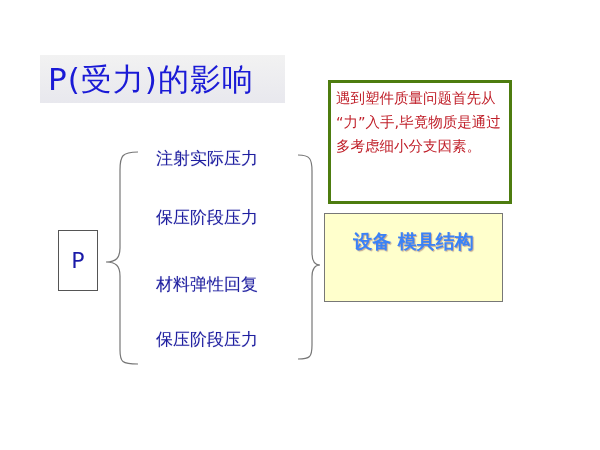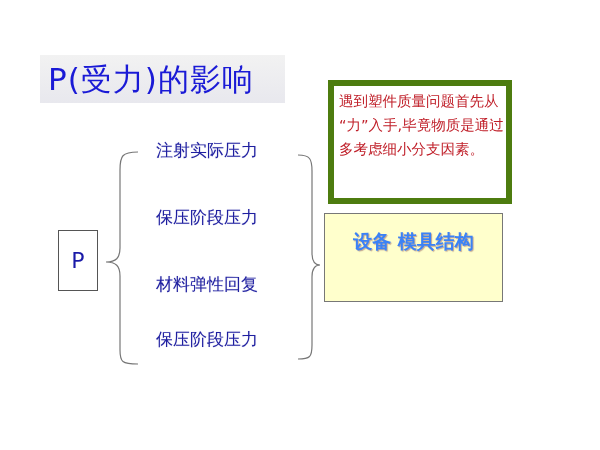--- a/index.html
+++ b/index.html
@@ -22,21 +22,21 @@
       display: flex; align-items: center; justify-content: center;
       font-size: 22px; color: #1a1aa8;
     }
     .item {
       position: absolute; left: 156px; font-size: 17px; color: #1f1fa0; white-space: nowrap;
       text-shadow: 0 0 1px rgba(31,31,160,0.25);
     }
     svg.brace { position: absolute; overflow: visible; }
     .red-box {
       position: absolute; left: 328px; top: 80px; width: 184px; height: 124px;
-      border: 6px solid #4d7c0f; background: #fff;
+      border: 3px solid #4d7c0f; background: #fff;
       color: #c0202a; font-size: 14.5px; line-height: 24px;
       padding: 3px 2px 0 5px; box-sizing: border-box; white-space: nowrap; overflow: hidden;
     }
     .red-box div { height: 24px; }
     .yellow-box {
       position: absolute; left: 324px; top: 213px; width: 179px; height: 89px;
       border: 1px solid #777; background: #ffffcc;
       color: #3b82f6; font-weight: bold; font-size: 19px; text-align: center;
       box-sizing: border-box; padding-top: 10px; line-height: 34px;
       text-shadow: 1px 1px 1px rgba(80,0,40,0.35);
@@ -49,21 +49,21 @@
 <div class="title">P(受力)的影响</div>
 
 <div class="p-box">
   <span>P</span>
 </div>
 
 <svg class="brace" style="left:100px;top:150px;" width="40" height="215">
   <path d="M38,2 C22,2 20,6 20,20 L20,98 C20,108 16,112 6,112 C16,112 20,116 20,126 L20,200 C20,212 22,214 38,214" fill="none" stroke="#777" stroke-width="1.2"></path>
 </svg>
 
-<div class="item" style="top:139px;text-align:right;">注射实际压力</div>
+<div class="item" style="top:147px;text-align:right;">注射实际压力</div>
 <div class="item" style="top:206px;">保压阶段压力</div>
 <div class="item" style="top:273px;">材料弹性回复</div>
 <div class="item" style="top:328px;">保压阶段压力</div>
 
 <svg class="brace" style="left:296px;top:153px;" width="30" height="210">
   <path d="M2,2 C14,2 16,6 16,18 L16,100 C16,108 18,112 24,112 C18,112 16,116 16,124 L16,192 C16,204 14,206 2,206" fill="none" stroke="#777" stroke-width="1.2"></path>
 </svg>
 
 <div class="red-box">
   <div>遇到塑件质量问题首先从</div>

